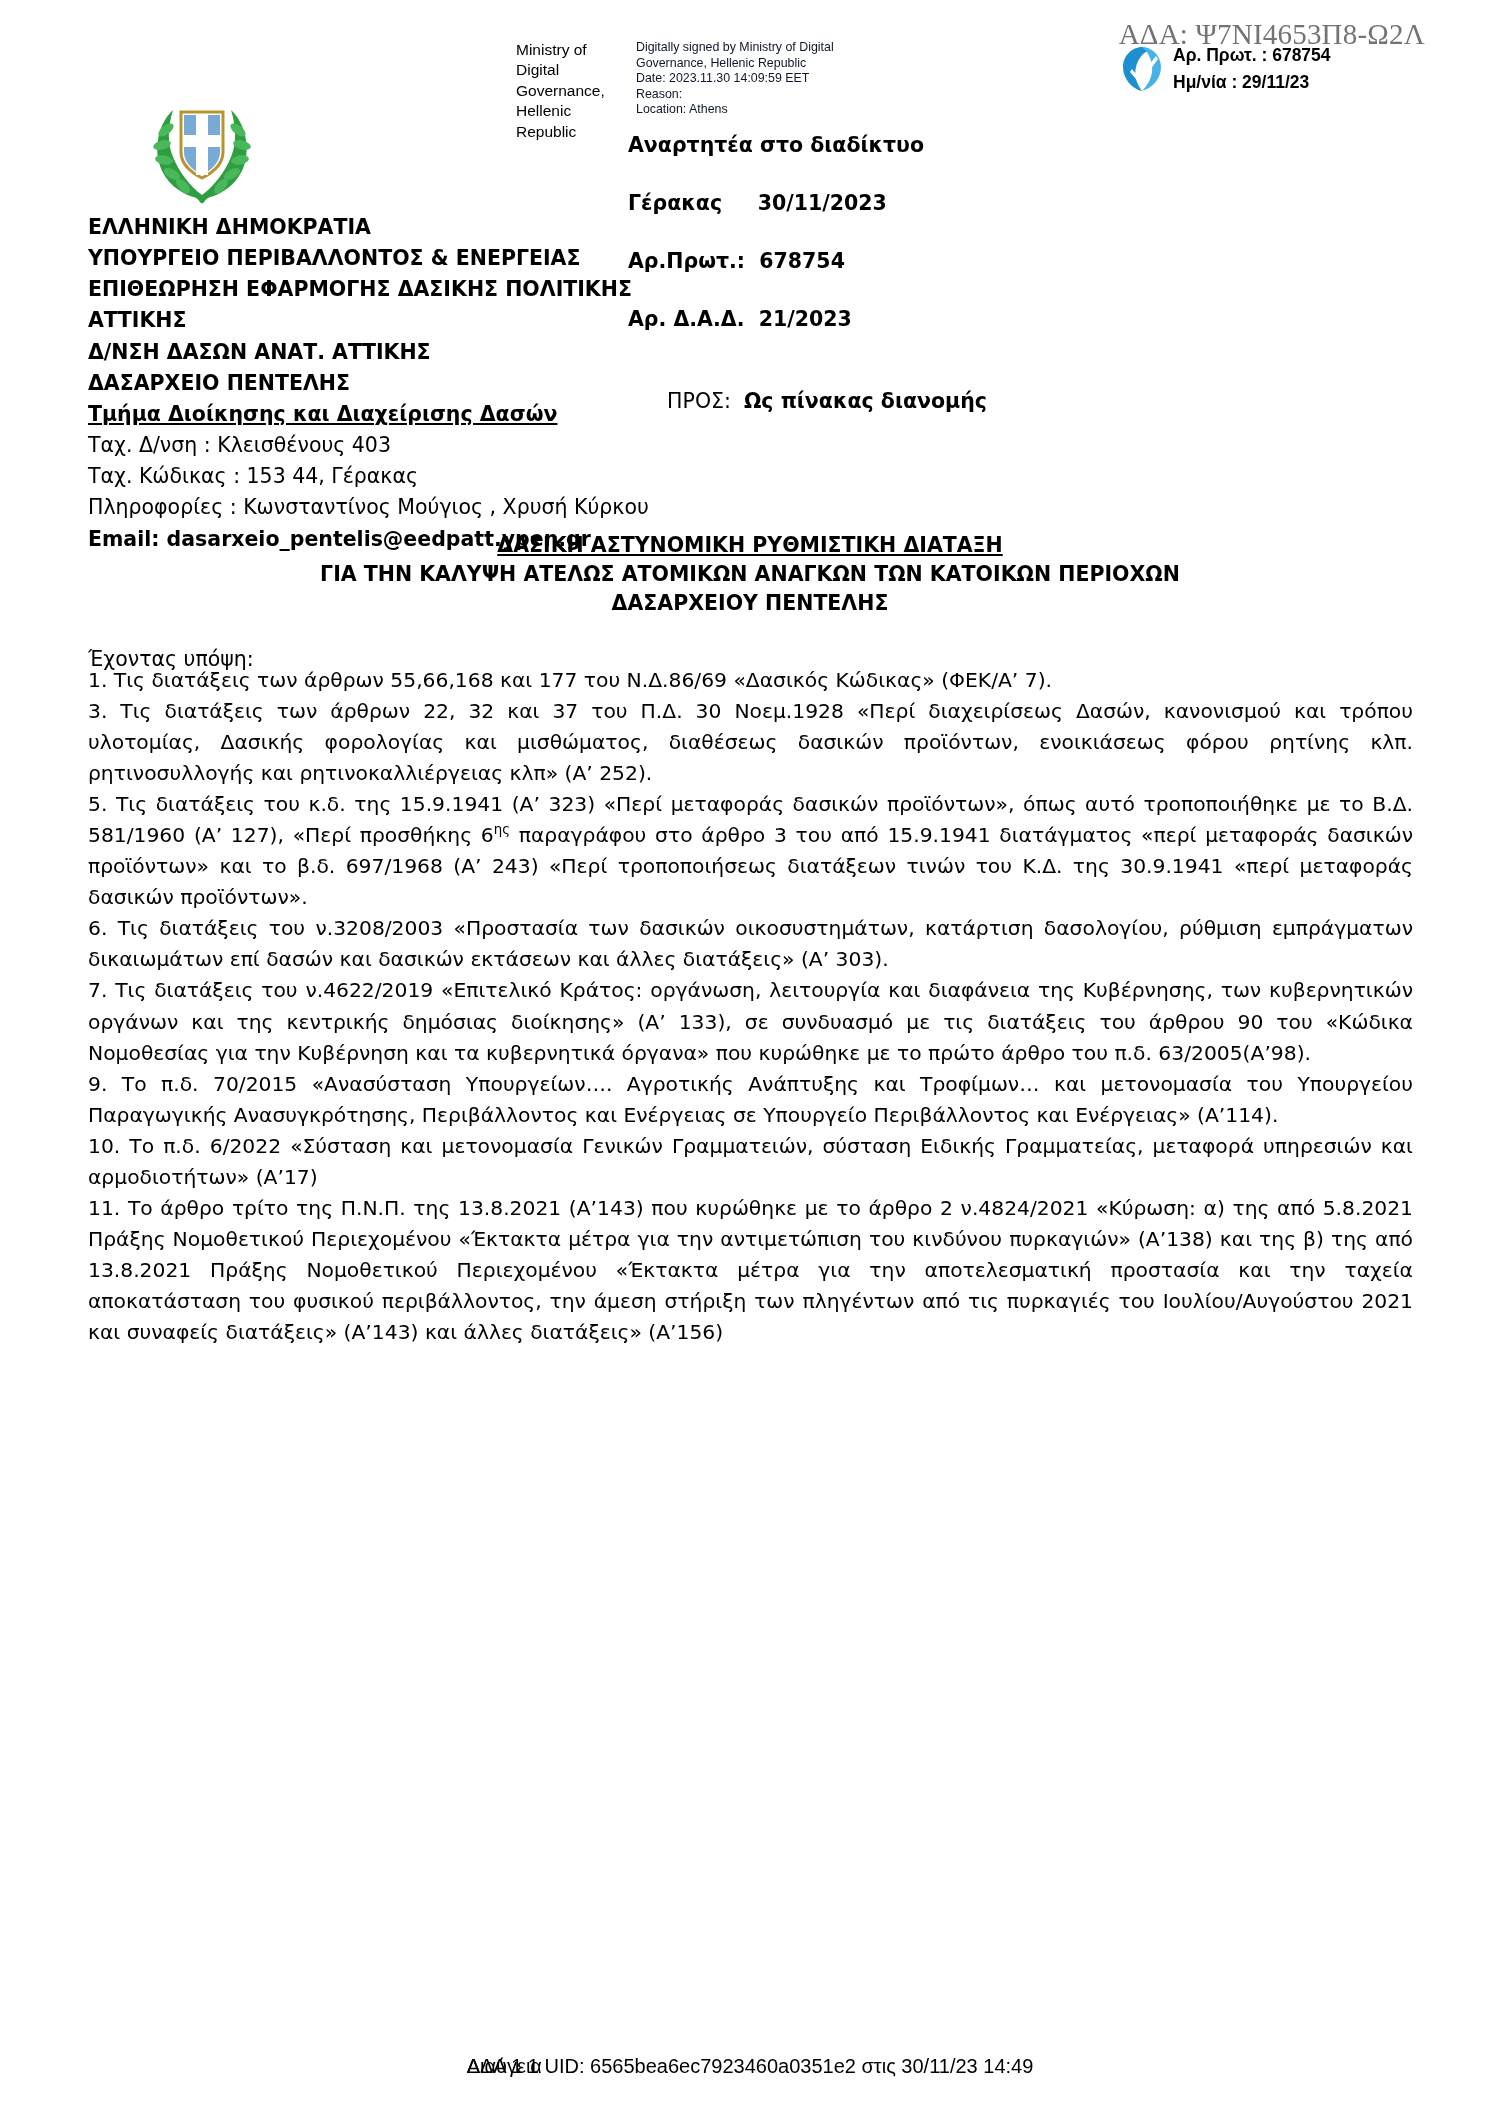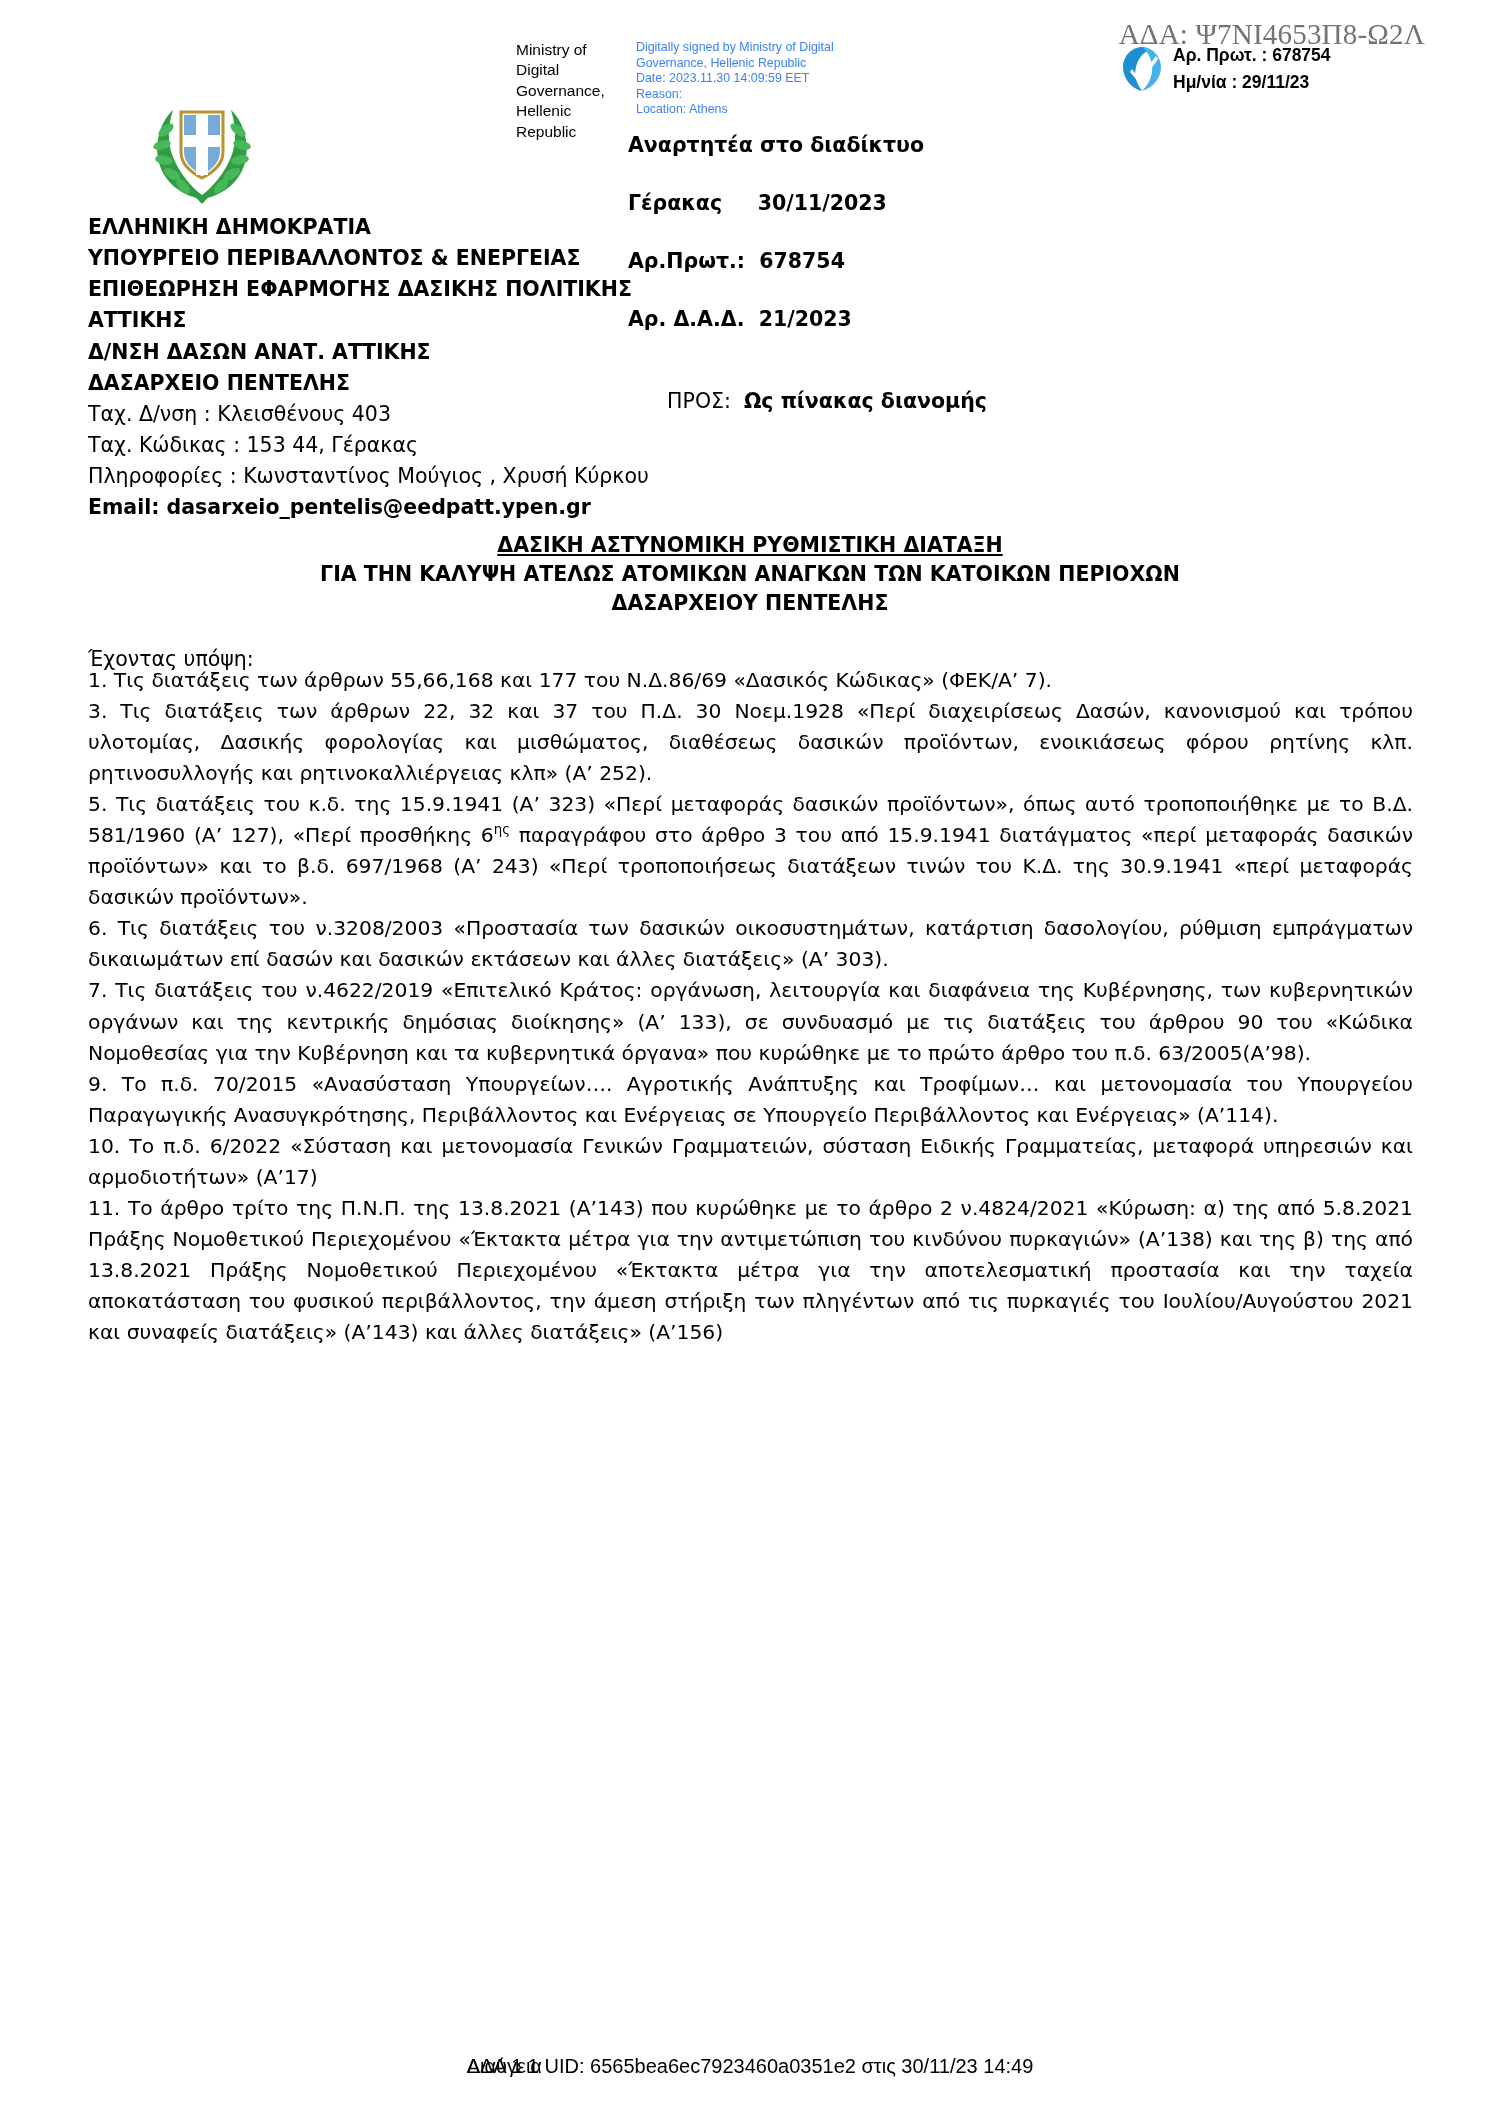--- a/index.html
+++ b/index.html
@@ -51,21 +51,21 @@
     font-size: 15.5px;
     line-height: 1.32;
     width: 104px;
     color: #000;
   }
   .sig-right {
     font-family: "Liberation Sans", sans-serif;
     font-size: 12.4px;
     line-height: 1.25;
     width: 200px;
-    color: #3b82f6;
+    color: #0f172a;
   }
 
   
   .stamp {
     position: absolute;
     top: 42px;
     left: 1120px;
     display: flex;
     align-items: center;
     gap: 9px;
@@ -250,20 +250,21 @@
       <rect x="36" y="39" width="36" height="12" fill="#ffffff"></rect>
     </svg>
   </div>
 
   <div class="issuer">
     <div class="b">ΕΛΛΗΝΙΚΗ ΔΗΜΟΚΡΑΤΙΑ</div>
     <div class="b">ΥΠΟΥΡΓΕΙΟ ΠΕΡΙΒΑΛΛΟΝΤΟΣ &amp; ΕΝΕΡΓΕΙΑΣ</div>
     <div class="b">ΕΠΙΘΕΩΡΗΣΗ ΕΦΑΡΜΟΓΗΣ ΔΑΣΙΚΗΣ ΠΟΛΙΤΙΚΗΣ ΑΤΤΙΚΗΣ</div>
     <div class="b">Δ/ΝΣΗ ΔΑΣΩΝ ΑΝΑΤ. ΑΤΤΙΚΗΣ</div>
     <div class="b">ΔΑΣΑΡΧΕΙΟ ΠΕΝΤΕΛΗΣ</div>
+    <div class="u">Τμήμα Διοίκησης και Διαχείρισης Δασών</div>
     <div class="n">Ταχ. Δ/νση : Κλεισθένους 403</div>
     <div class="n">Ταχ. Κώδικας : 153 44, Γέρακας</div>
     <div class="n">Πληροφορίες : Κωνσταντίνος  Μούγιος , Χρυσή Κύρκου</div>
     <div class="b">Email: dasarxeio_pentelis@eedpatt.ypen.gr</div>
   </div>
 
   <div class="meta">
     <div class="meta-row">Αναρτητέα στο διαδίκτυο</div>
     <div class="meta-row">Γέρακας     30/11/2023</div>
     <div class="meta-row">Αρ.Πρωτ.:  678754</div>

